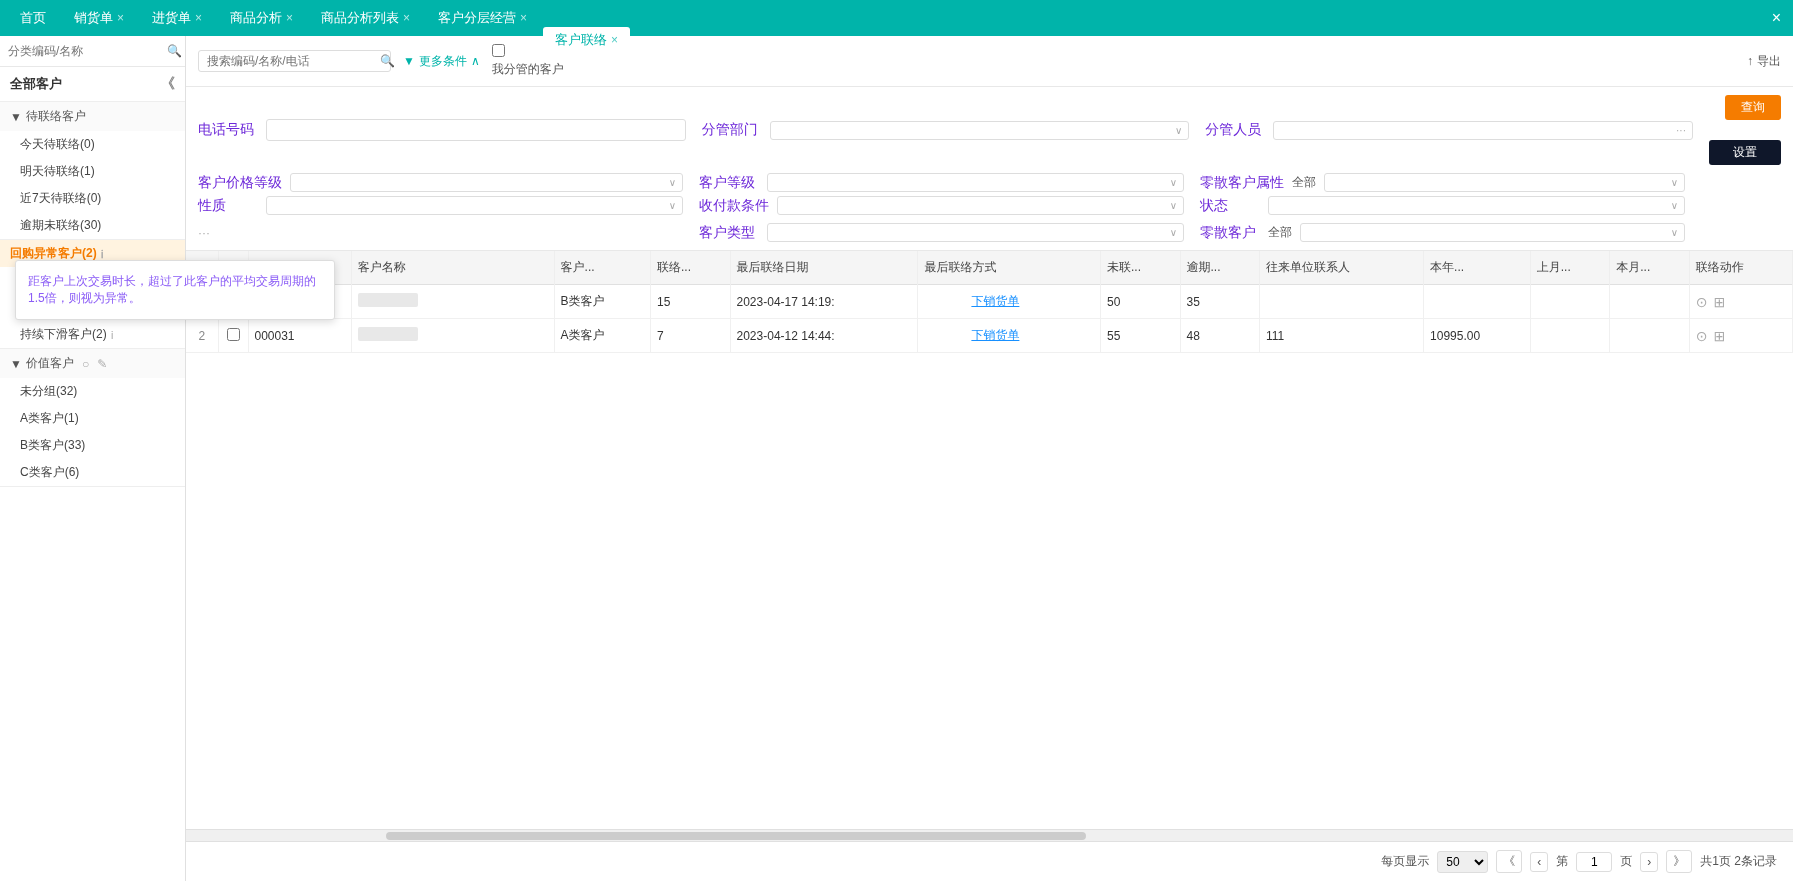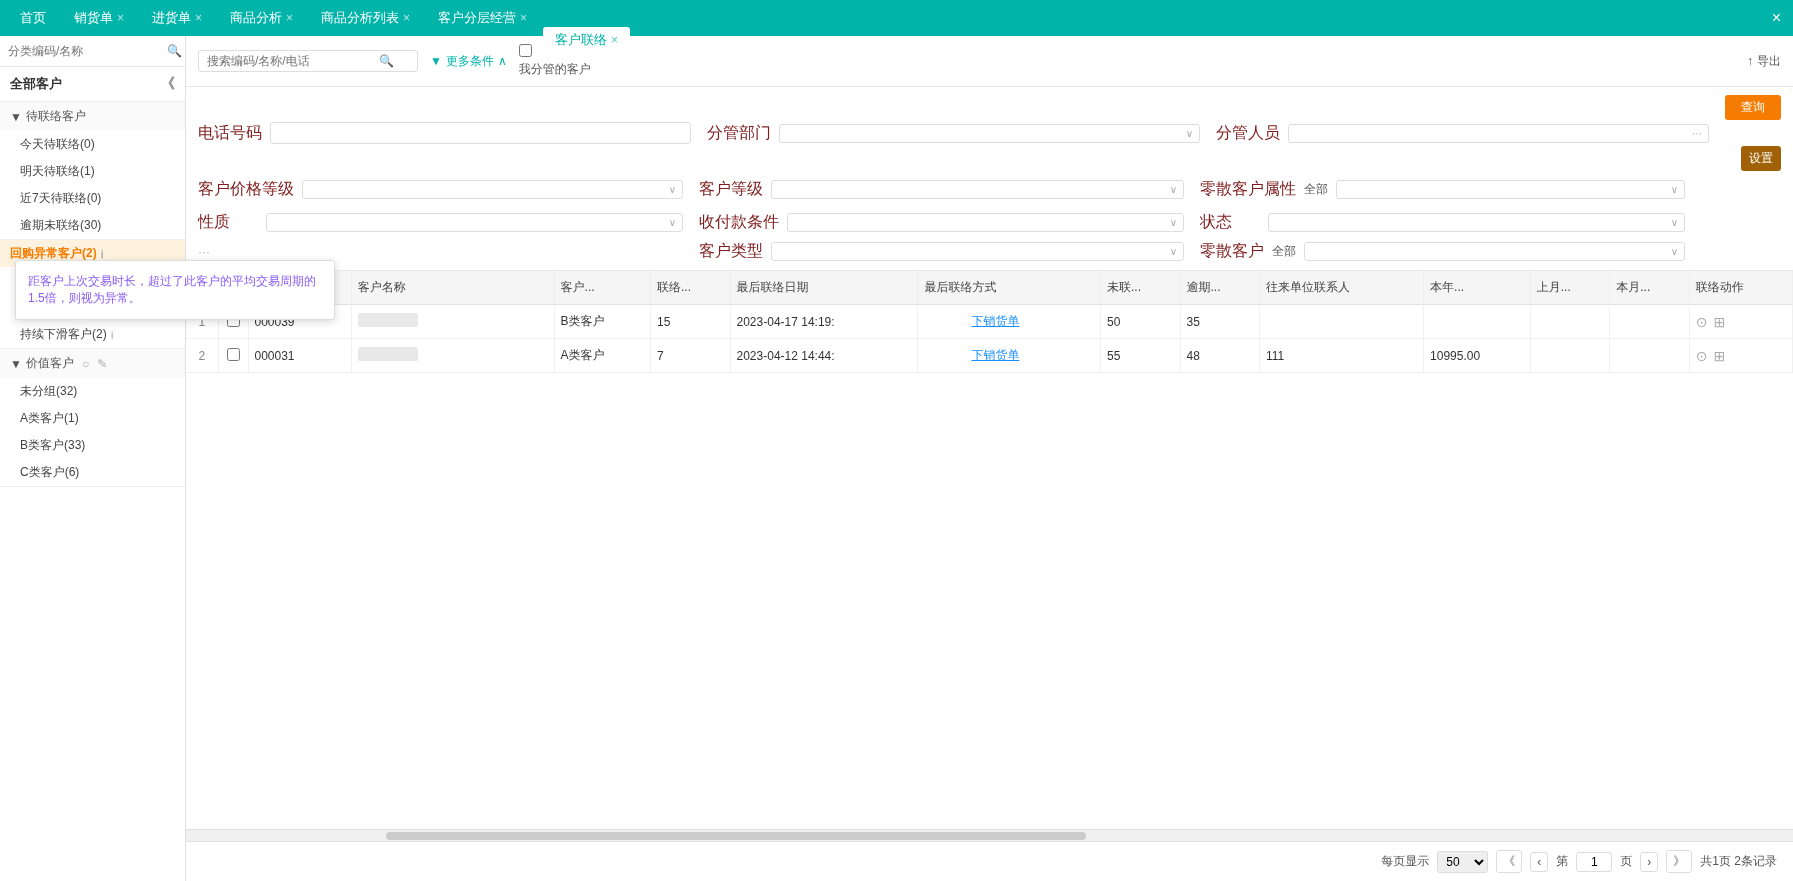--- a/index.html
+++ b/index.html
@@ -125,58 +125,58 @@
     
     .filter-bar {
       padding: 8px 12px;
       border-bottom: 1px solid #e8e8e8;
       display: flex; align-items: center; gap: 12px;
       background: white;
     }
     .search-box {
       display: flex; align-items: center;
       border: 1px solid #ddd; border-radius: 3px;
-      padding: 3px 8px; gap: 12px; background: white;
-      width: 220px;
+      padding: 3px 8px; gap: 18px; background: white;
+      width: 193px;
     }
     .search-box input { border: none; outline: none; font-size: 12px; color: #333; width: 160px; }
     .more-filter {
       display: flex; align-items: center; gap: 4px;
       color: #00b4aa; cursor: pointer; font-size: 12px;
     }
     .my-customer {
       display: flex; align-items: flex-start; gap: 4px;
       font-size: 12px; color: #555; cursor: pointer; flex-direction: column;
     }
     .export-btn {
       margin-left: auto;
       display: flex; align-items: center; gap: 4px;
       font-size: 12px; color: #555; cursor: pointer;
     }
     .filter-row {
       display: flex; align-items: center; gap: 8px;
     }
-    .filter-label { color: #7f1d1d; font-size: 16px; min-width: 60px; white-space: nowrap; }
+    .filter-label { color: #6d28d9; font-size: 14px; min-width: 60px; white-space: nowrap; }
     .filter-select {
       flex: 1; border: 1px solid #ddd; border-radius: 3px;
       padding: 3px 6px; font-size: 12px; background: white;
       display: flex; align-items: center; justify-content: space-between; cursor: pointer;
     }
     .filter-select .arrow { color: #aaa; font-size: 10px; }
     .filter-input {
       flex: 1; border: 1px solid #ddd; border-radius: 3px;
       padding: 3px 6px; font-size: 12px; outline: none;
     }
     .btn-query {
       background: #f57c00; color: white; border: none; border-radius: 3px;
       padding: 4px 16px; cursor: pointer; font-size: 12px;
     }
     .btn-set {
-      background: #a16207; color: white; border: none; border-radius: 3px;
-      padding: 4px 8px; cursor: pointer; font-size: 12px; margin-top: 22px;
+      background: #0f172a; color: white; border: none; border-radius: 3px;
+      padding: 4px 24px; cursor: pointer; font-size: 12px; margin-top: 16px;
     }
     .filter-actions {
       display: flex; flex-direction: column; align-items: flex-end; justify-content: center; gap: 4px;
     }
 
     
     .table-area {
       flex: 1;
       overflow: auto;
     }
@@ -390,21 +390,21 @@
             <span></span>
             <span class="arrow">···</span>
           </div>
         </div>
         <div class="filter-actions">
           <button class="btn-query">查询</button>
           <button class="btn-set">设置</button>
         </div>
       </div>
 
-      <div style="display:grid; grid-template-columns:1fr 1fr 1fr auto; gap:8px 16px; margin-bottom:12px; align-items:center;">
+      <div style="display:grid; grid-template-columns:1fr 1fr 1fr auto; gap:8px 16px; margin-bottom:4px; align-items:center;">
         <div class="filter-row">
           <span class="filter-label">客户价格等级</span>
           <div class="filter-select">
             <span></span>
             <span class="arrow">∨</span>
           </div>
         </div>
         <div class="filter-row">
           <span class="filter-label">客户等级</span>
           <div class="filter-select">

